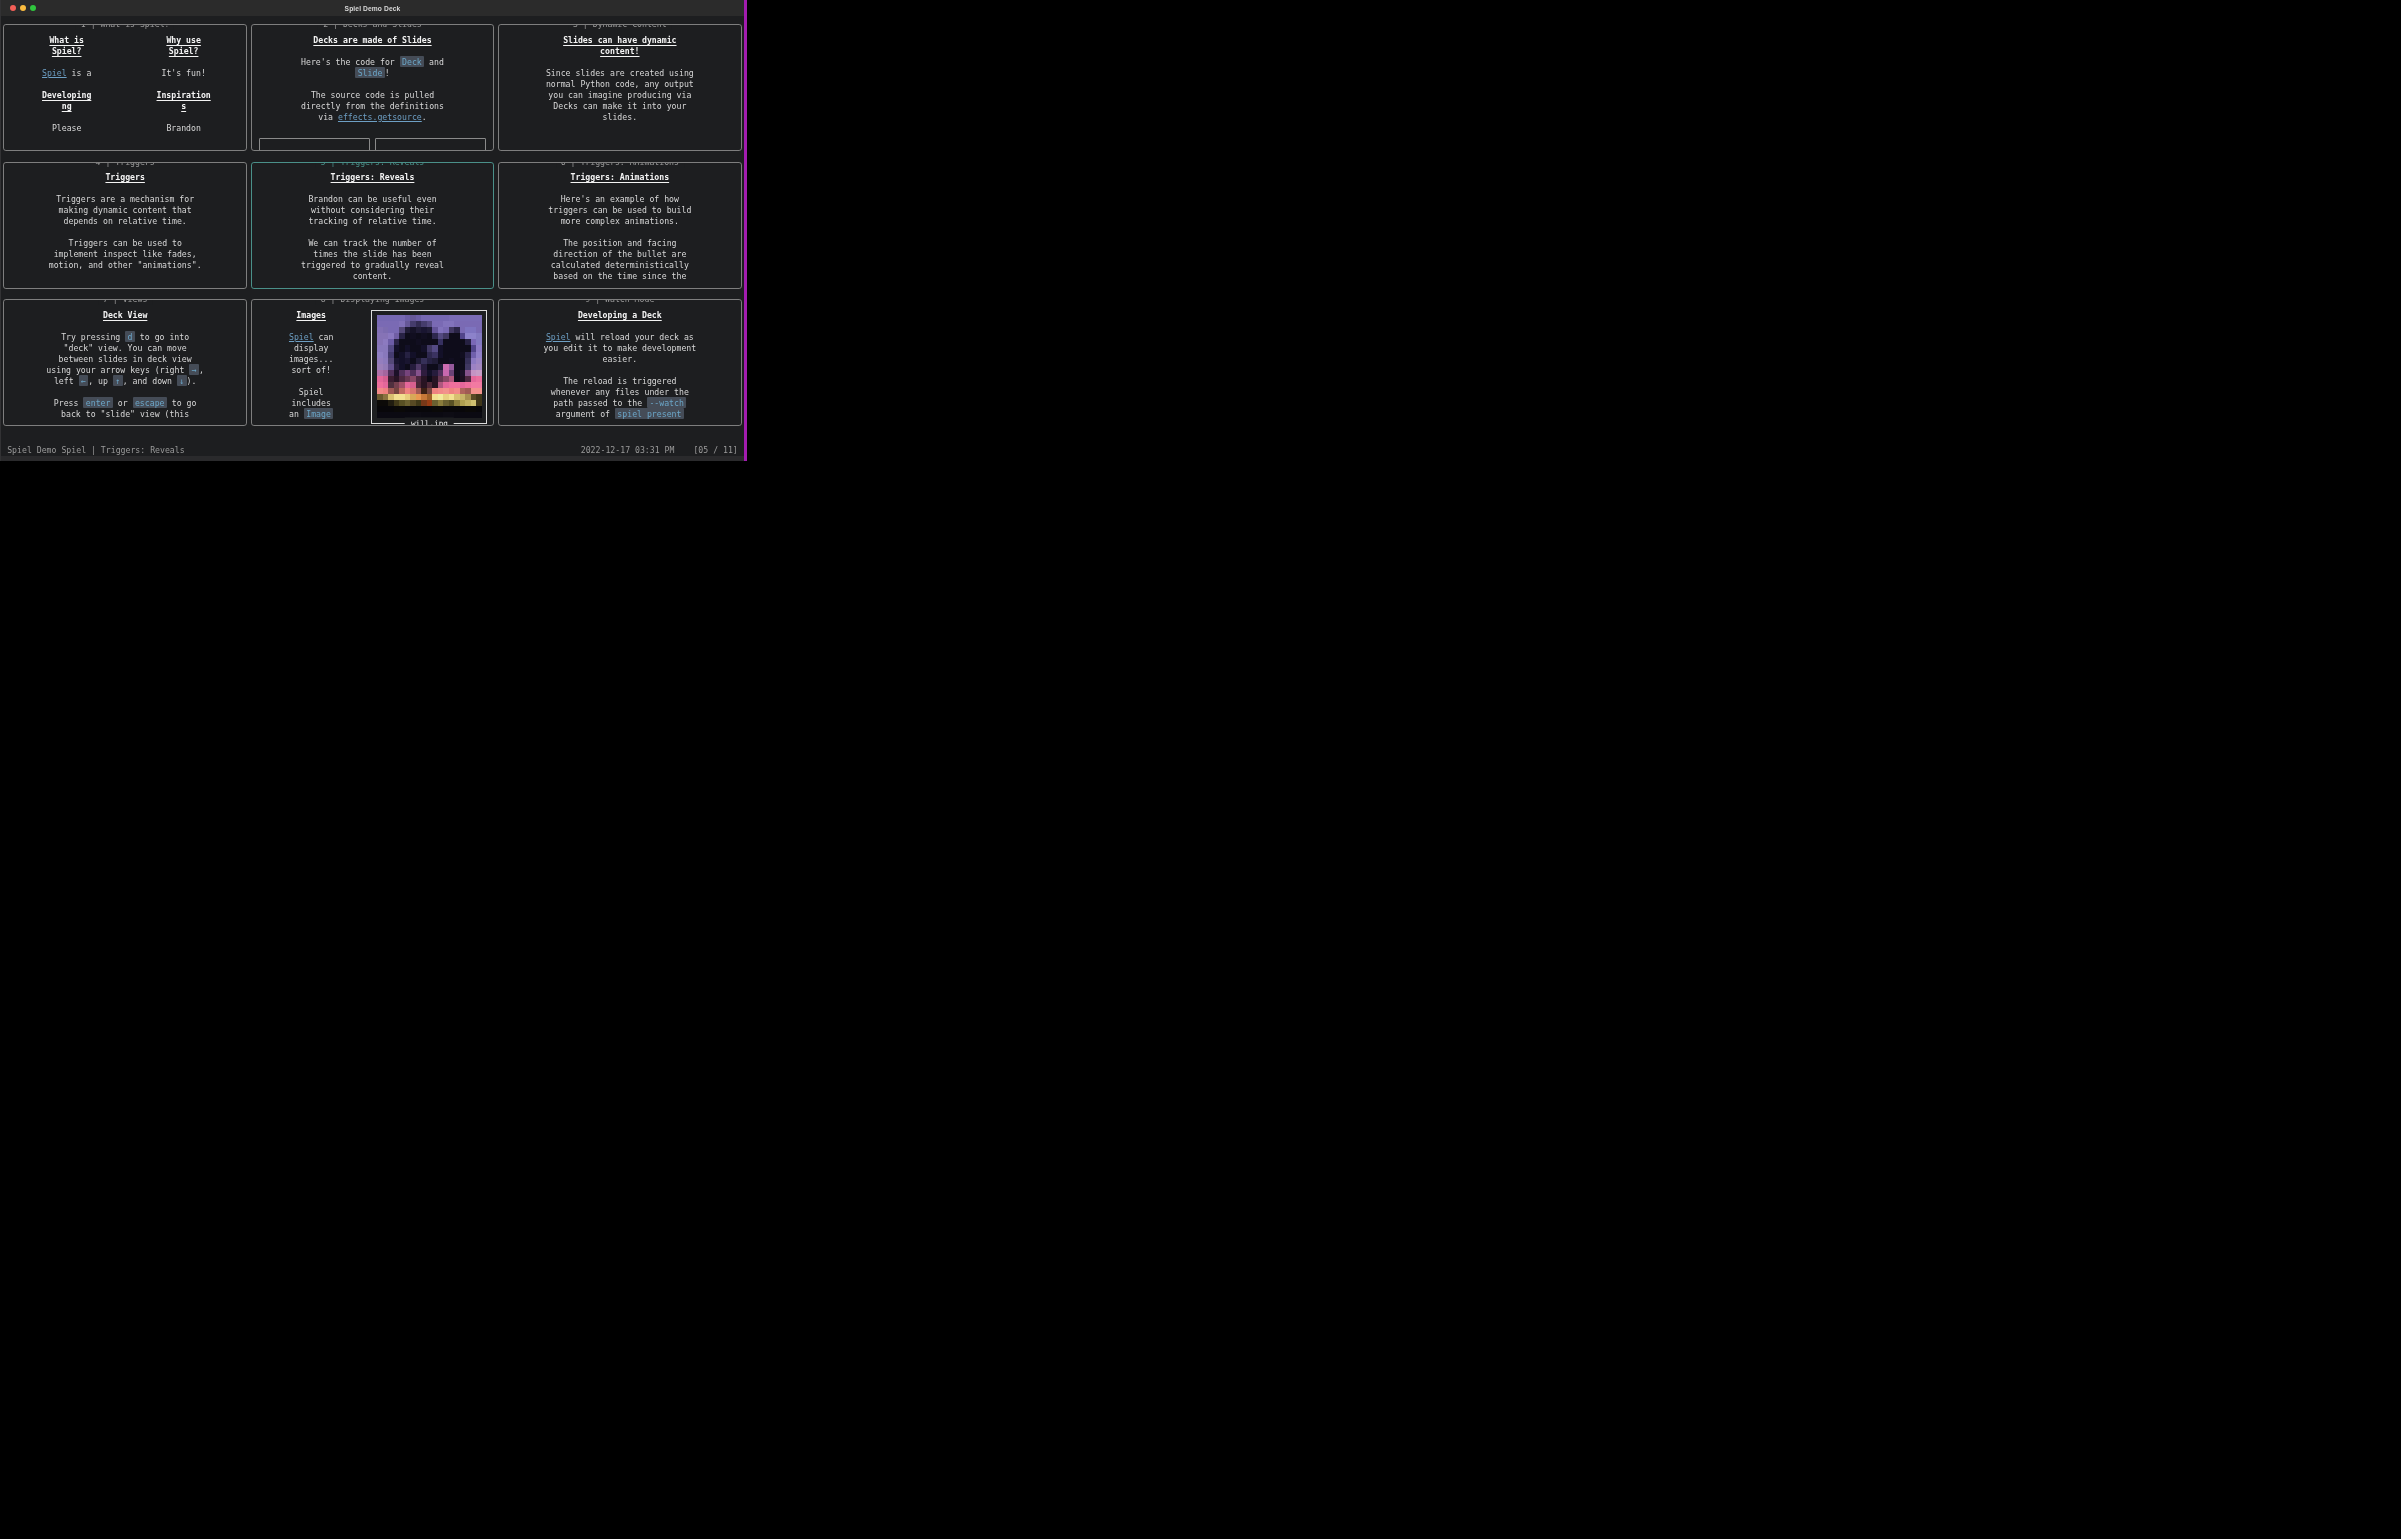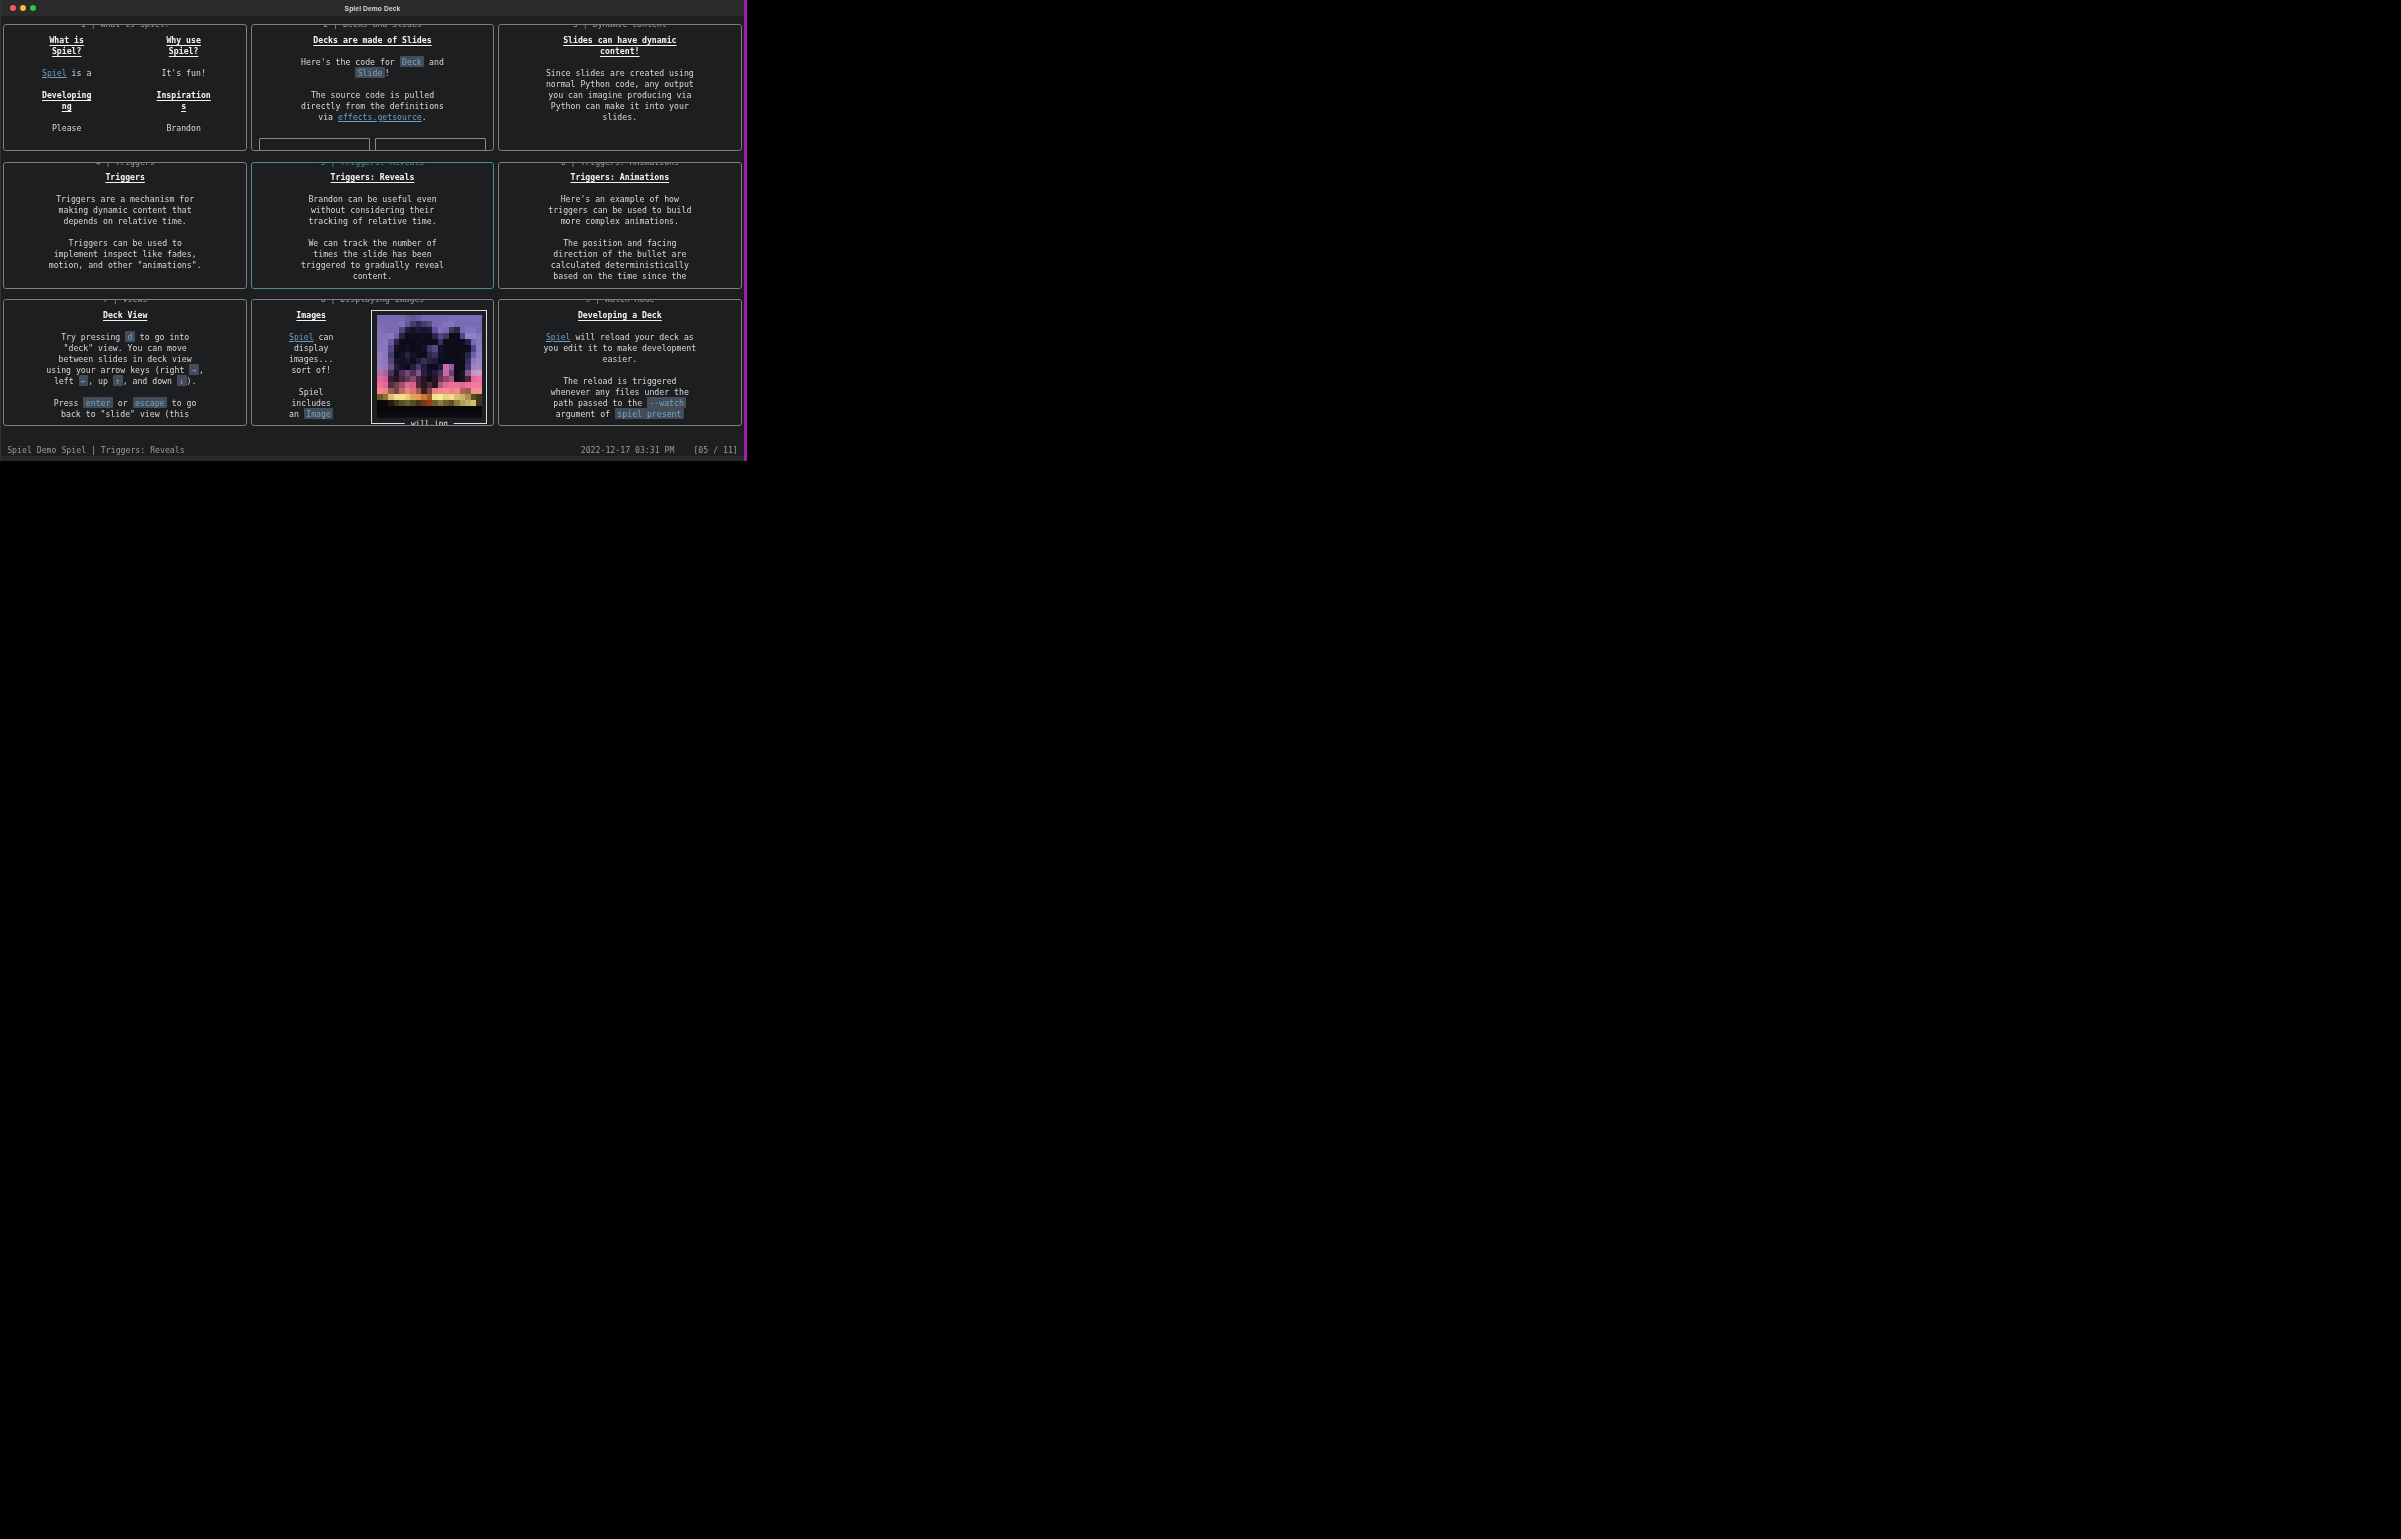--- a/index.html
+++ b/index.html
@@ -143,21 +143,21 @@
         <span class="slide-title">3 | Dynamic Content</span>
         <div class="slide-body">
           <div class="block heading">
             <div class="line"><span class="hl">Slides can have dynamic</span></div>
             <div class="line"><span class="hl">content!</span></div>
           </div>
           <div class="block para">
             <div class="line">Since slides are created using</div>
             <div class="line">normal Python code, any output</div>
             <div class="line">you can imagine producing via</div>
-            <div class="line">Python can make it into your</div>
+            <div class="line">Decks can make it into your</div>
             <div class="line">slides.</div>
           </div>
         </div>
       </article>
       <article class="slide">
         <span class="slide-title">4 | Triggers</span>
         <div class="slide-body">
           <div class="block heading">
             <div class="line"><span class="hl">Triggers</span></div>
           </div>

